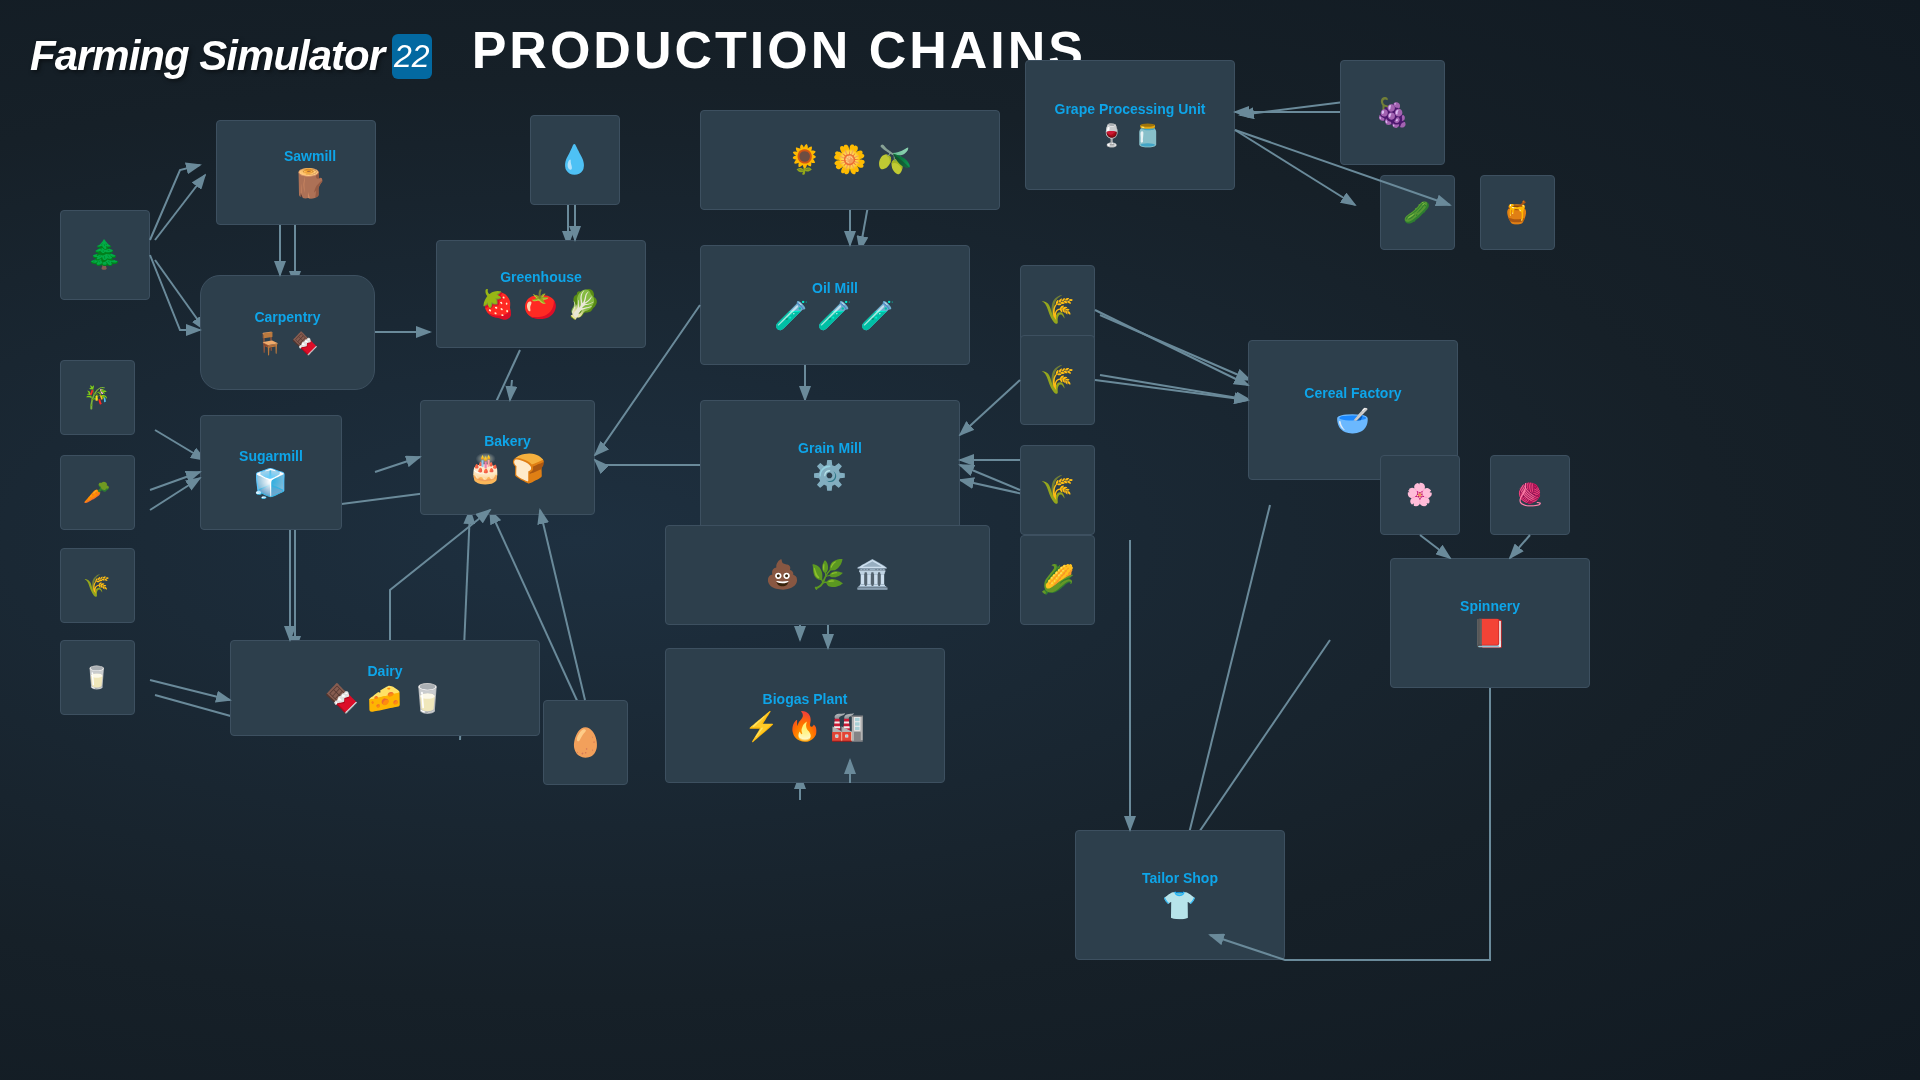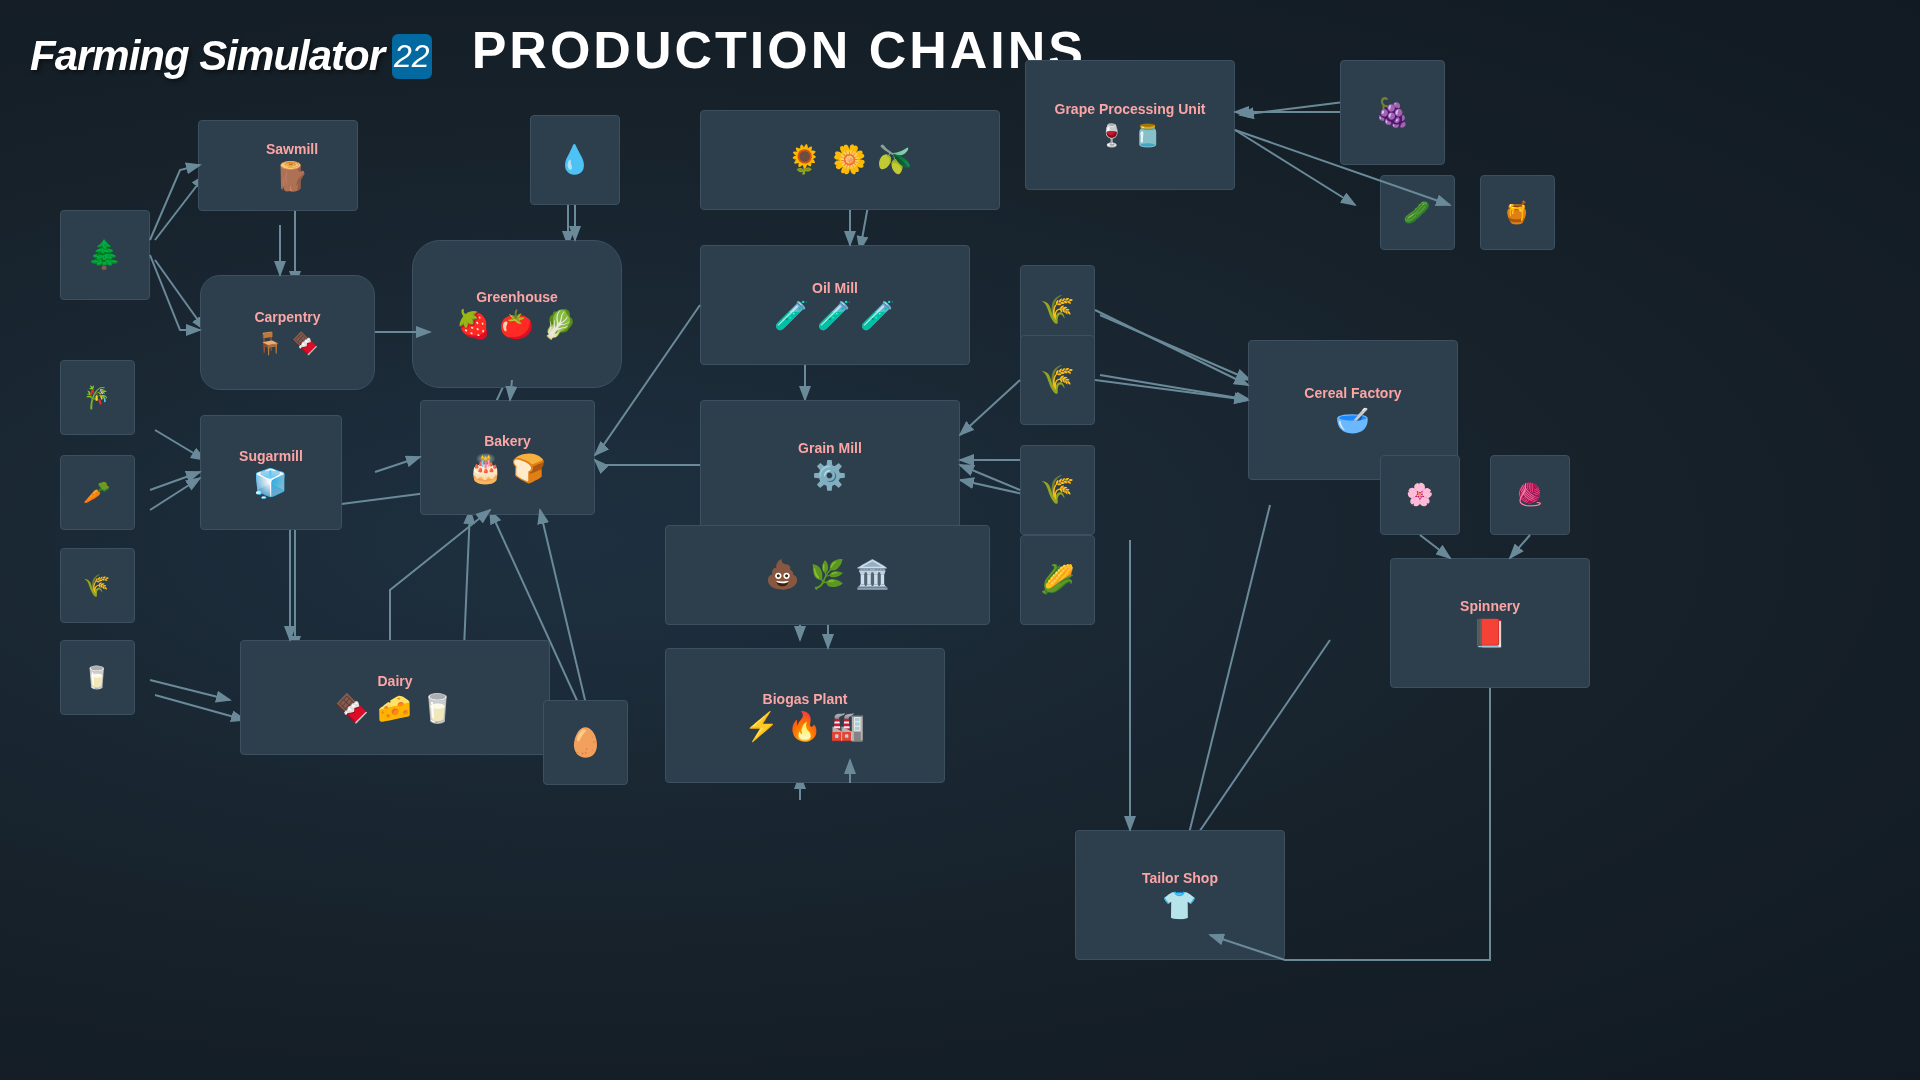--- a/index.html
+++ b/index.html
@@ -54,21 +54,21 @@
       background: #2d3f4c;
       border: 1px solid #3d5060;
       border-radius: 4px;
       display: flex;
       flex-direction: column;
       align-items: center;
       justify-content: center;
       padding: 8px;
     }
     .node-label {
-      color: #fca5a5;
+      color: #0ea5e9;
       font-size: 14px;
       font-weight: 600;
       text-align: right;
       margin-bottom: 6px;
     }
     .node-icons {
       display: flex;
       gap: 8px;
       align-items: center;
       justify-content: center;
@@ -184,21 +184,21 @@
 </div>
 
 <div class="raw-node" style="left:60px; top:548px; width:75px; height:75px;">
   <span class="icon-sm">🌾</span>
 </div>
 
 <div class="raw-node" style="left:60px; top:640px; width:75px; height:75px;">
   <span class="icon-sm">🥛</span>
 </div>
 
-<div class="node" style="left:198px; top:120px; width:160px; height:91px;padding-left:36px;">
+<div class="node" style="left:216px; top:120px; width:160px; height:105px;padding-left:36px;">
   <div class="node-label">Sawmill</div>
   <div class="node-icons">
     <span class="icon">🪵</span>
   </div>
 </div>
 
 <div class="node" style="left:200px; top:275px; width:175px; height:115px;border-radius:20px;">
   <div class="node-label">Carpentry</div>
   <div class="node-icons">
     <span class="icon-sm">🪑</span>
@@ -206,34 +206,34 @@
   </div>
 </div>
 
 <div class="node" style="left:200px; top:415px; width:142px; height:115px;">
   <div class="node-label">Sugarmill</div>
   <div class="node-icons">
     <span class="icon">🧊</span>
   </div>
 </div>
 
-<div class="node" style="left:240px; top:640px; width:310px; height:115px;">
+<div class="node" style="left:230px; top:640px; width:310px; height:96px;">
   <div class="node-label">Dairy</div>
   <div class="node-icons">
     <span class="icon">🍫</span>
     <span class="icon">🧀</span>
     <span class="icon">🥛</span>
   </div>
 </div>
 
 <div class="raw-node" style="left:530px; top:115px; width:90px; height:90px;">
   <span class="icon">💧</span>
 </div>
 
-<div class="node" style="left:412px; top:240px; width:210px; height:148px;border-radius:28px;">
+<div class="node" style="left:436px; top:240px; width:210px; height:108px;">
   <div class="node-label">Greenhouse</div>
   <div class="node-icons">
     <span class="icon">🍓</span>
     <span class="icon">🍅</span>
     <span class="icon">🥬</span>
   </div>
 </div>
 
 <div class="node" style="left:420px; top:400px; width:175px; height:115px;">
   <div class="node-label">Bakery</div>

